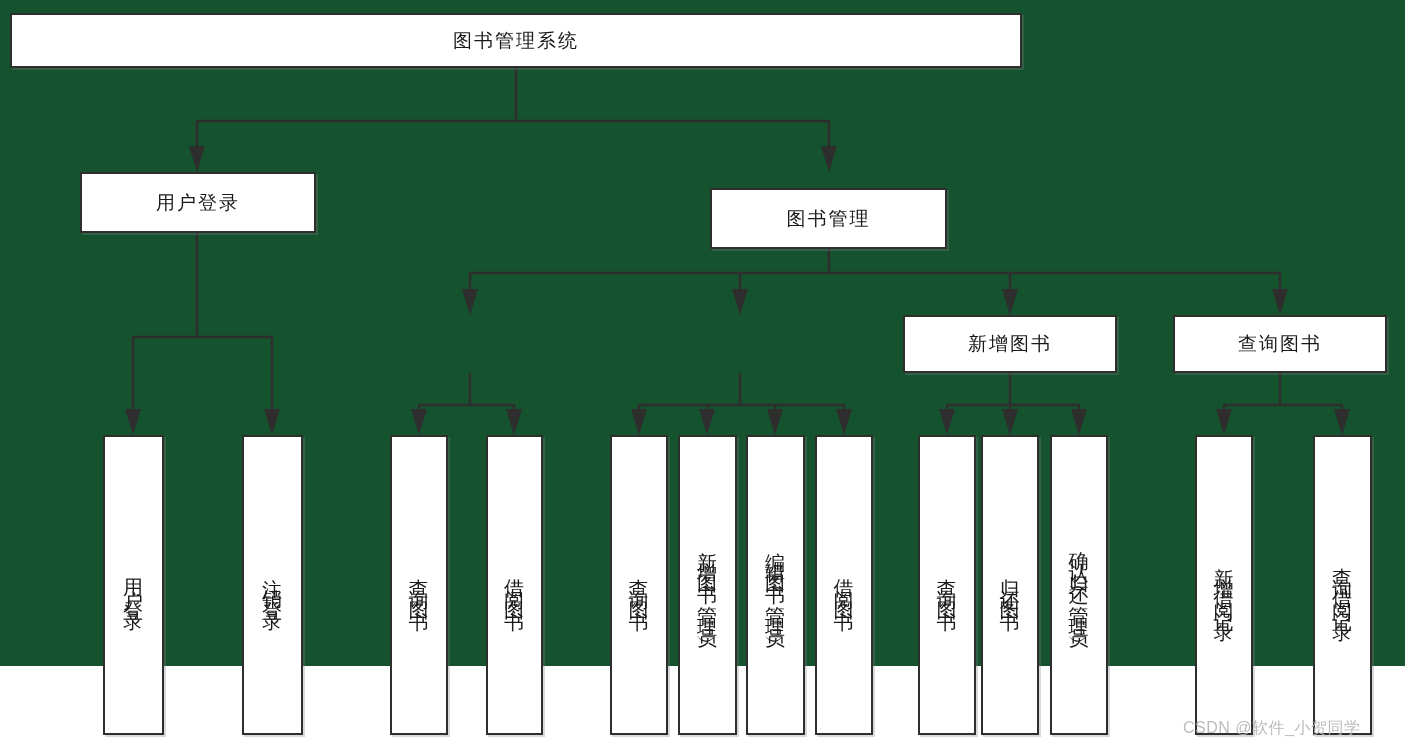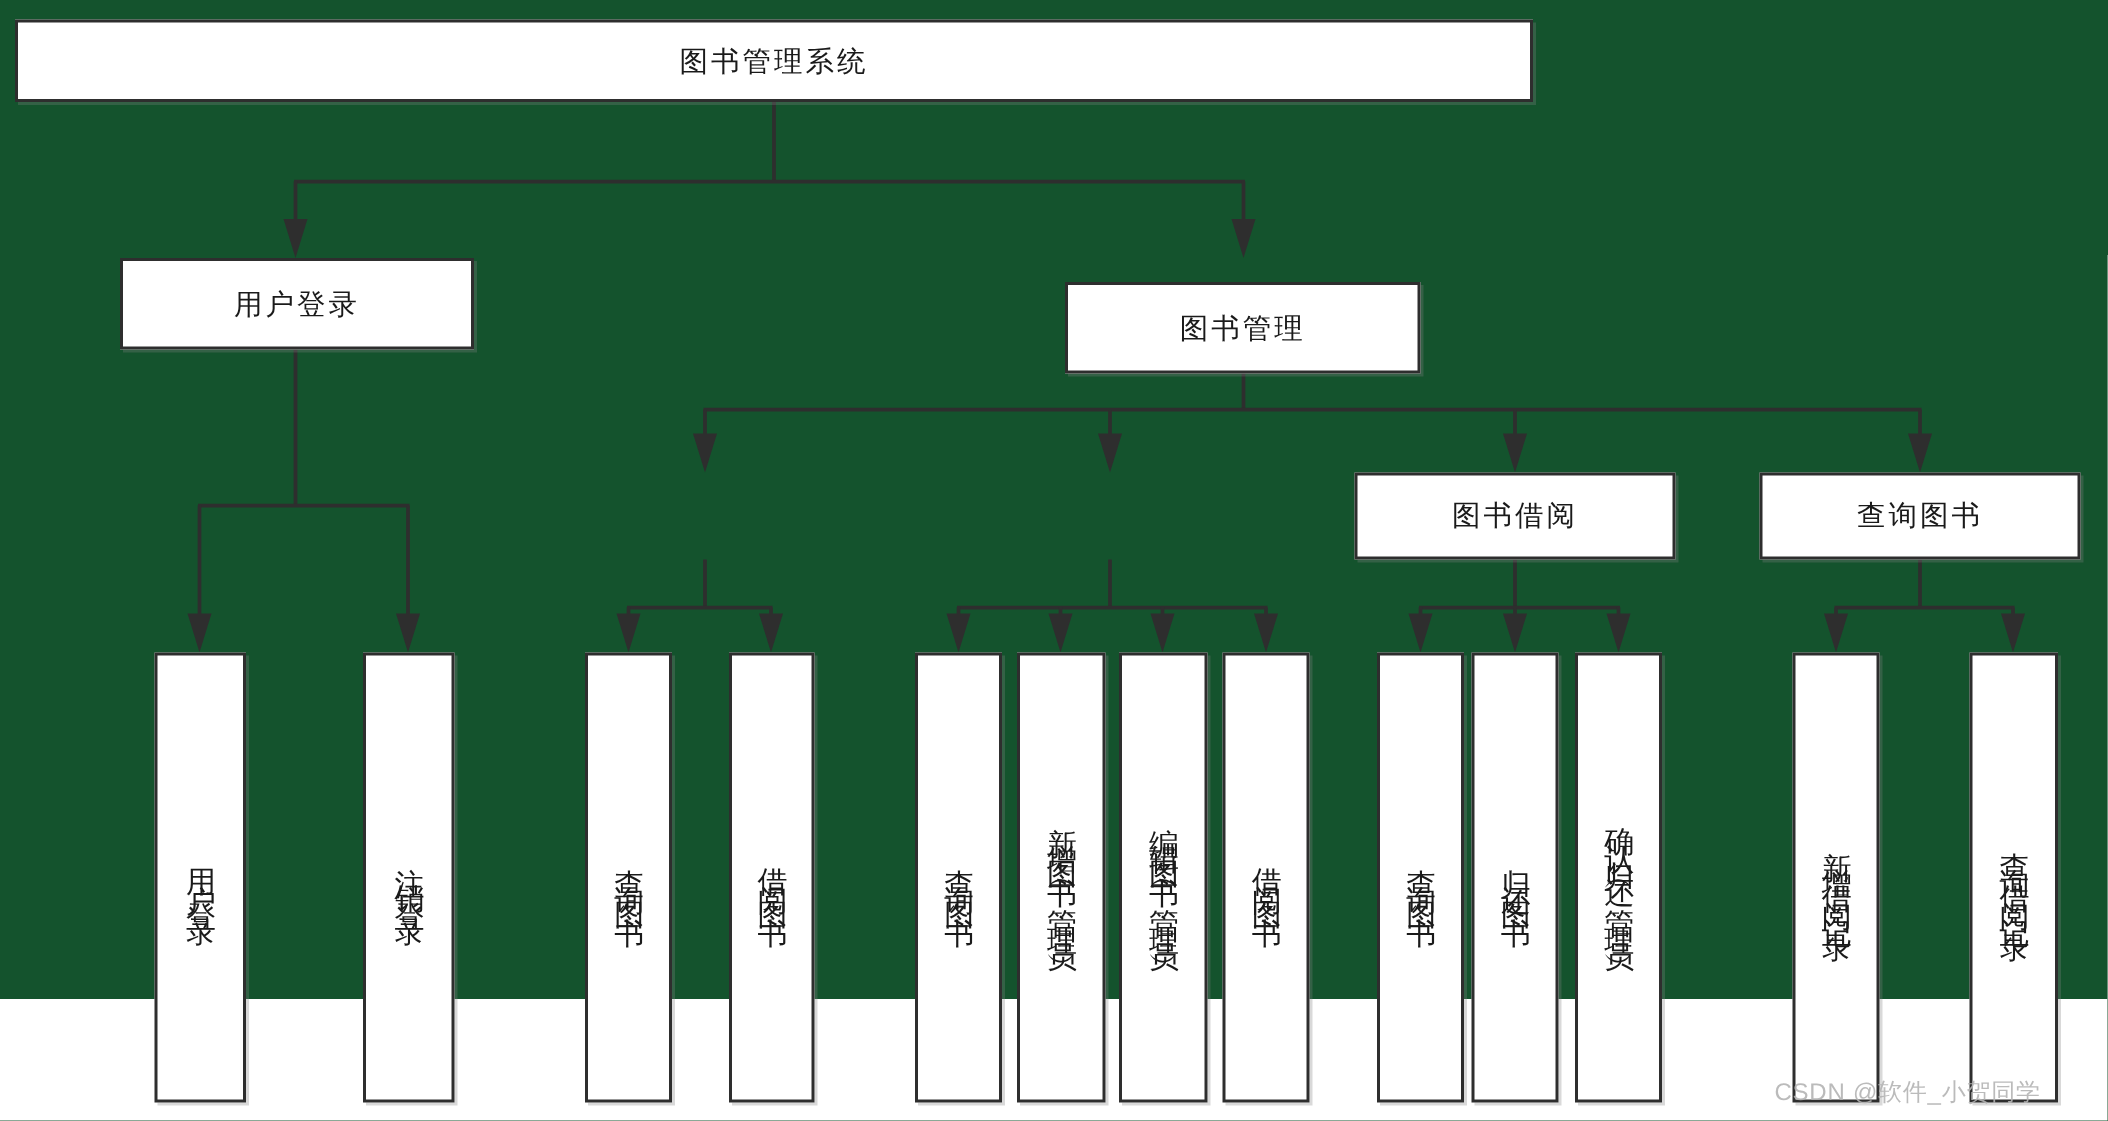--- a/index.html
+++ b/index.html
@@ -121,21 +121,21 @@
   </div>
 
   <div class="hbox" style="left:80px; top:172px; width:236px; height:61px;">
     <span>用户登录</span>
   </div>
   <div class="hbox" style="left:710px; top:188px; width:237px; height:61px;">
     <span>图书管理</span>
   </div>
 
   <div class="hbox" style="left:903px; top:315px; width:214px; height:58px;">
-    <span>图书借阅</span>
+    <span>新增图书</span>
   </div>
   <div class="hbox" style="left:1173px; top:315px; width:214px; height:58px;">
     <span>查询图书</span>
   </div>
 
   <div class="vbox" style="left:103px; width:61px;">
     <span>用户登录</span>
   </div>
   <div class="vbox" style="left:242px; width:61px;">
     <span>注销登录</span>

